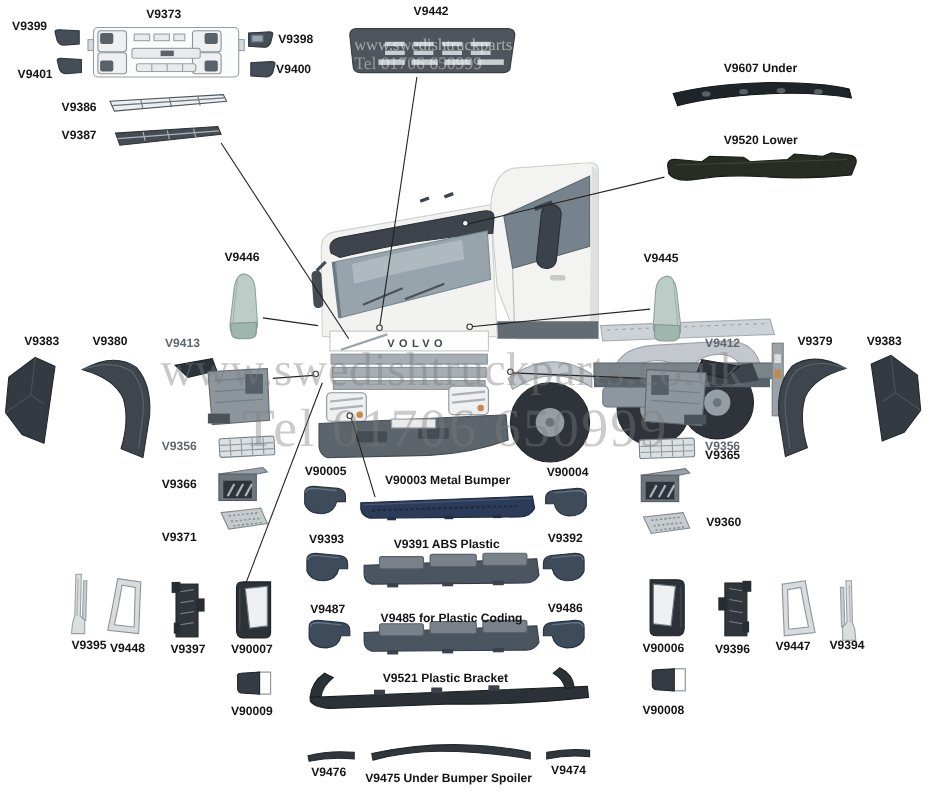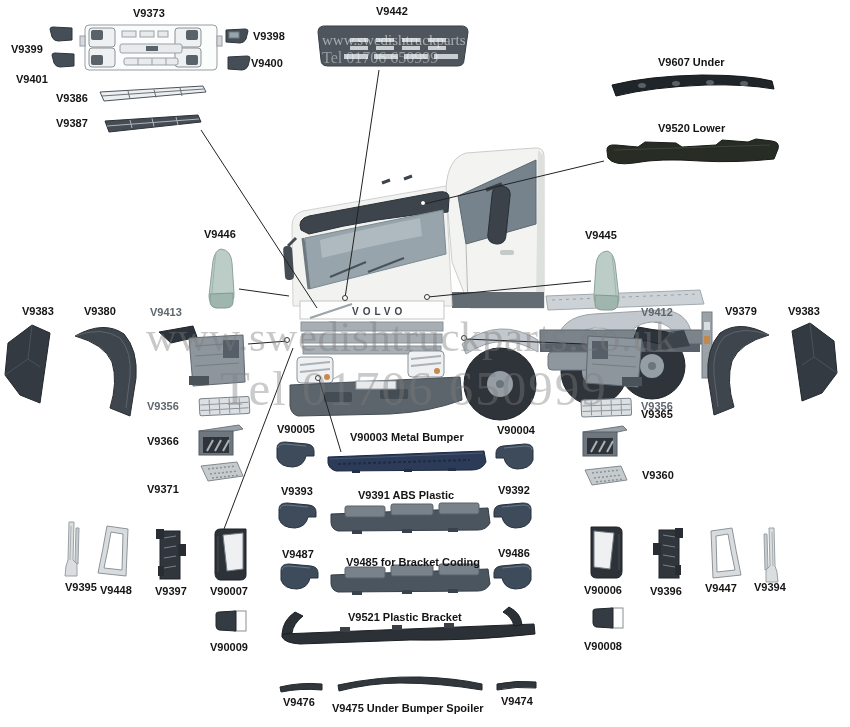--- a/index.html
+++ b/index.html
@@ -317,22 +317,22 @@
   <use href="#lampSurroundL" transform="translate(627,524) scale(-1,1)"></use>
   <use href="#lampBracketL" transform="translate(684,525) scale(-1,1)"></use>
   <use href="#frameSealL" transform="translate(743,526) scale(-1,1)"></use>
   <use href="#thinBracketL" transform="translate(784,526) scale(-1,1)"></use>
 </svg>
 
 <div class="wm" id="wm1">www.swedishtruckparts.co.uk</div>
 <div class="wm" id="wm2">Tel  01706 650999</div>
 
 <div class="lbl" style="left:133px;top:8px">V9373</div>
-<div class="lbl" style="left:11px;top:44px">V9399</div>
-<div class="lbl" style="left:16px;top:74px">V9401</div>
+<div class="lbl" style="left:11px;top:19px">V9399</div>
+<div class="lbl" style="left:16px;top:63px">V9401</div>
 <div class="lbl" style="left:253px;top:31px">V9398</div>
 <div class="lbl" style="left:251px;top:58px">V9400</div>
 <div class="lbl" style="left:56px;top:93px">V9386</div>
 <div class="lbl" style="left:56px;top:118px">V9387</div>
 <div class="lbl" style="left:376px;top:6px">V9442</div>
 <div class="lbl" style="left:658px;top:57px">V9607 Under</div>
 <div class="lbl" style="left:658px;top:123px">V9520 Lower</div>
 <div class="lbl" style="left:204px;top:229px">V9446</div>
 <div class="lbl" style="left:585px;top:230px">V9445</div>
 <div class="lbl" style="left:22px;top:306px">V9383</div>
@@ -347,21 +347,21 @@
 <div class="lbl gy" style="left:641px;top:401px">V9356</div>
 <div class="lbl" style="left:641px;top:409px">V9365</div>
 <div class="lbl" style="left:642px;top:470px">V9360</div>
 <div class="lbl" style="left:277px;top:424px">V90005</div>
 <div class="lbl" style="left:350px;top:432px">V90003 Metal Bumper</div>
 <div class="lbl" style="left:497px;top:425px">V90004</div>
 <div class="lbl" style="left:281px;top:486px">V9393</div>
 <div class="lbl" style="left:358px;top:490px">V9391 ABS Plastic</div>
 <div class="lbl" style="left:498px;top:485px">V9392</div>
 <div class="lbl" style="left:282px;top:549px">V9487</div>
-<div class="lbl" style="left:346px;top:557px">V9485 for Bracket Coding</div>
+<div class="lbl" style="left:346px;top:557px">V9485 for Plastic Coding</div>
 <div class="lbl" style="left:498px;top:548px">V9486</div>
 <div class="lbl" style="left:348px;top:612px">V9521 Plastic Bracket</div>
 <div class="lbl" style="left:210px;top:642px">V90009</div>
 <div class="lbl" style="left:584px;top:641px">V90008</div>
 <div class="lbl" style="left:283px;top:697px">V9476</div>
 <div class="lbl" style="left:332px;top:703px">V9475 Under Bumper Spoiler</div>
 <div class="lbl" style="left:501px;top:696px">V9474</div>
 <div class="lbl" style="left:65px;top:582px">V9395</div>
 <div class="lbl" style="left:100px;top:585px">V9448</div>
 <div class="lbl" style="left:155px;top:586px">V9397</div>

